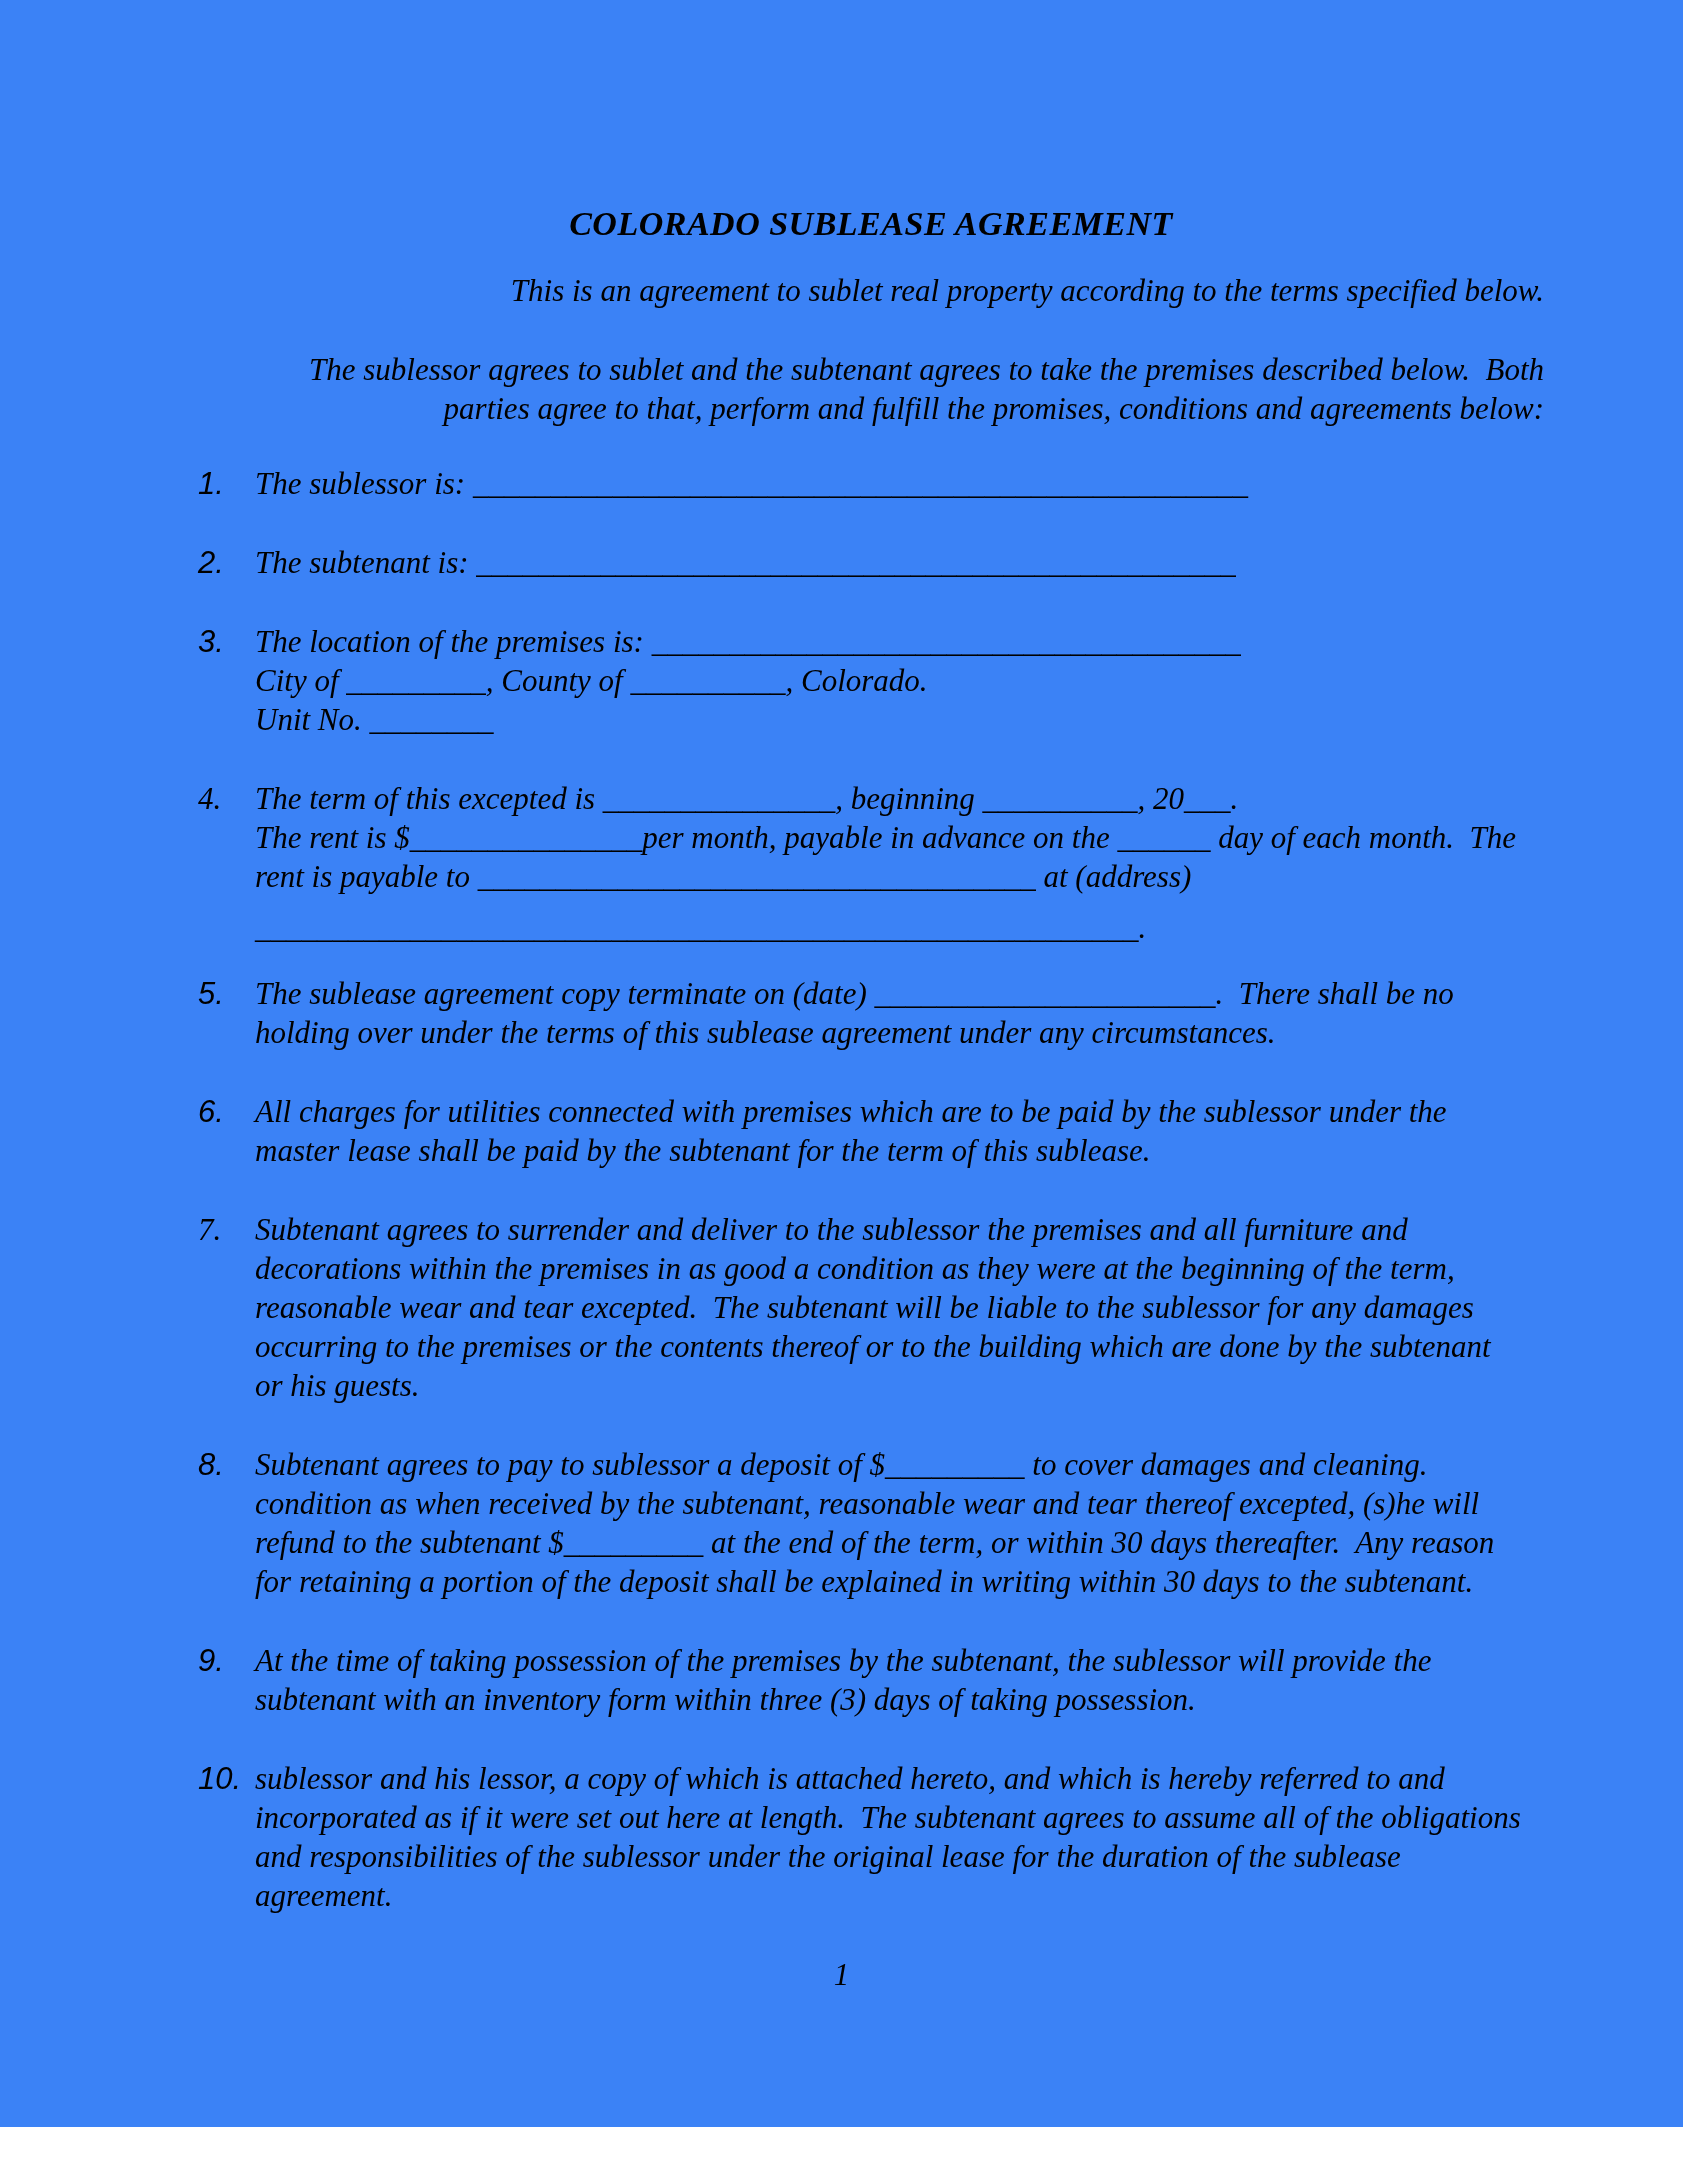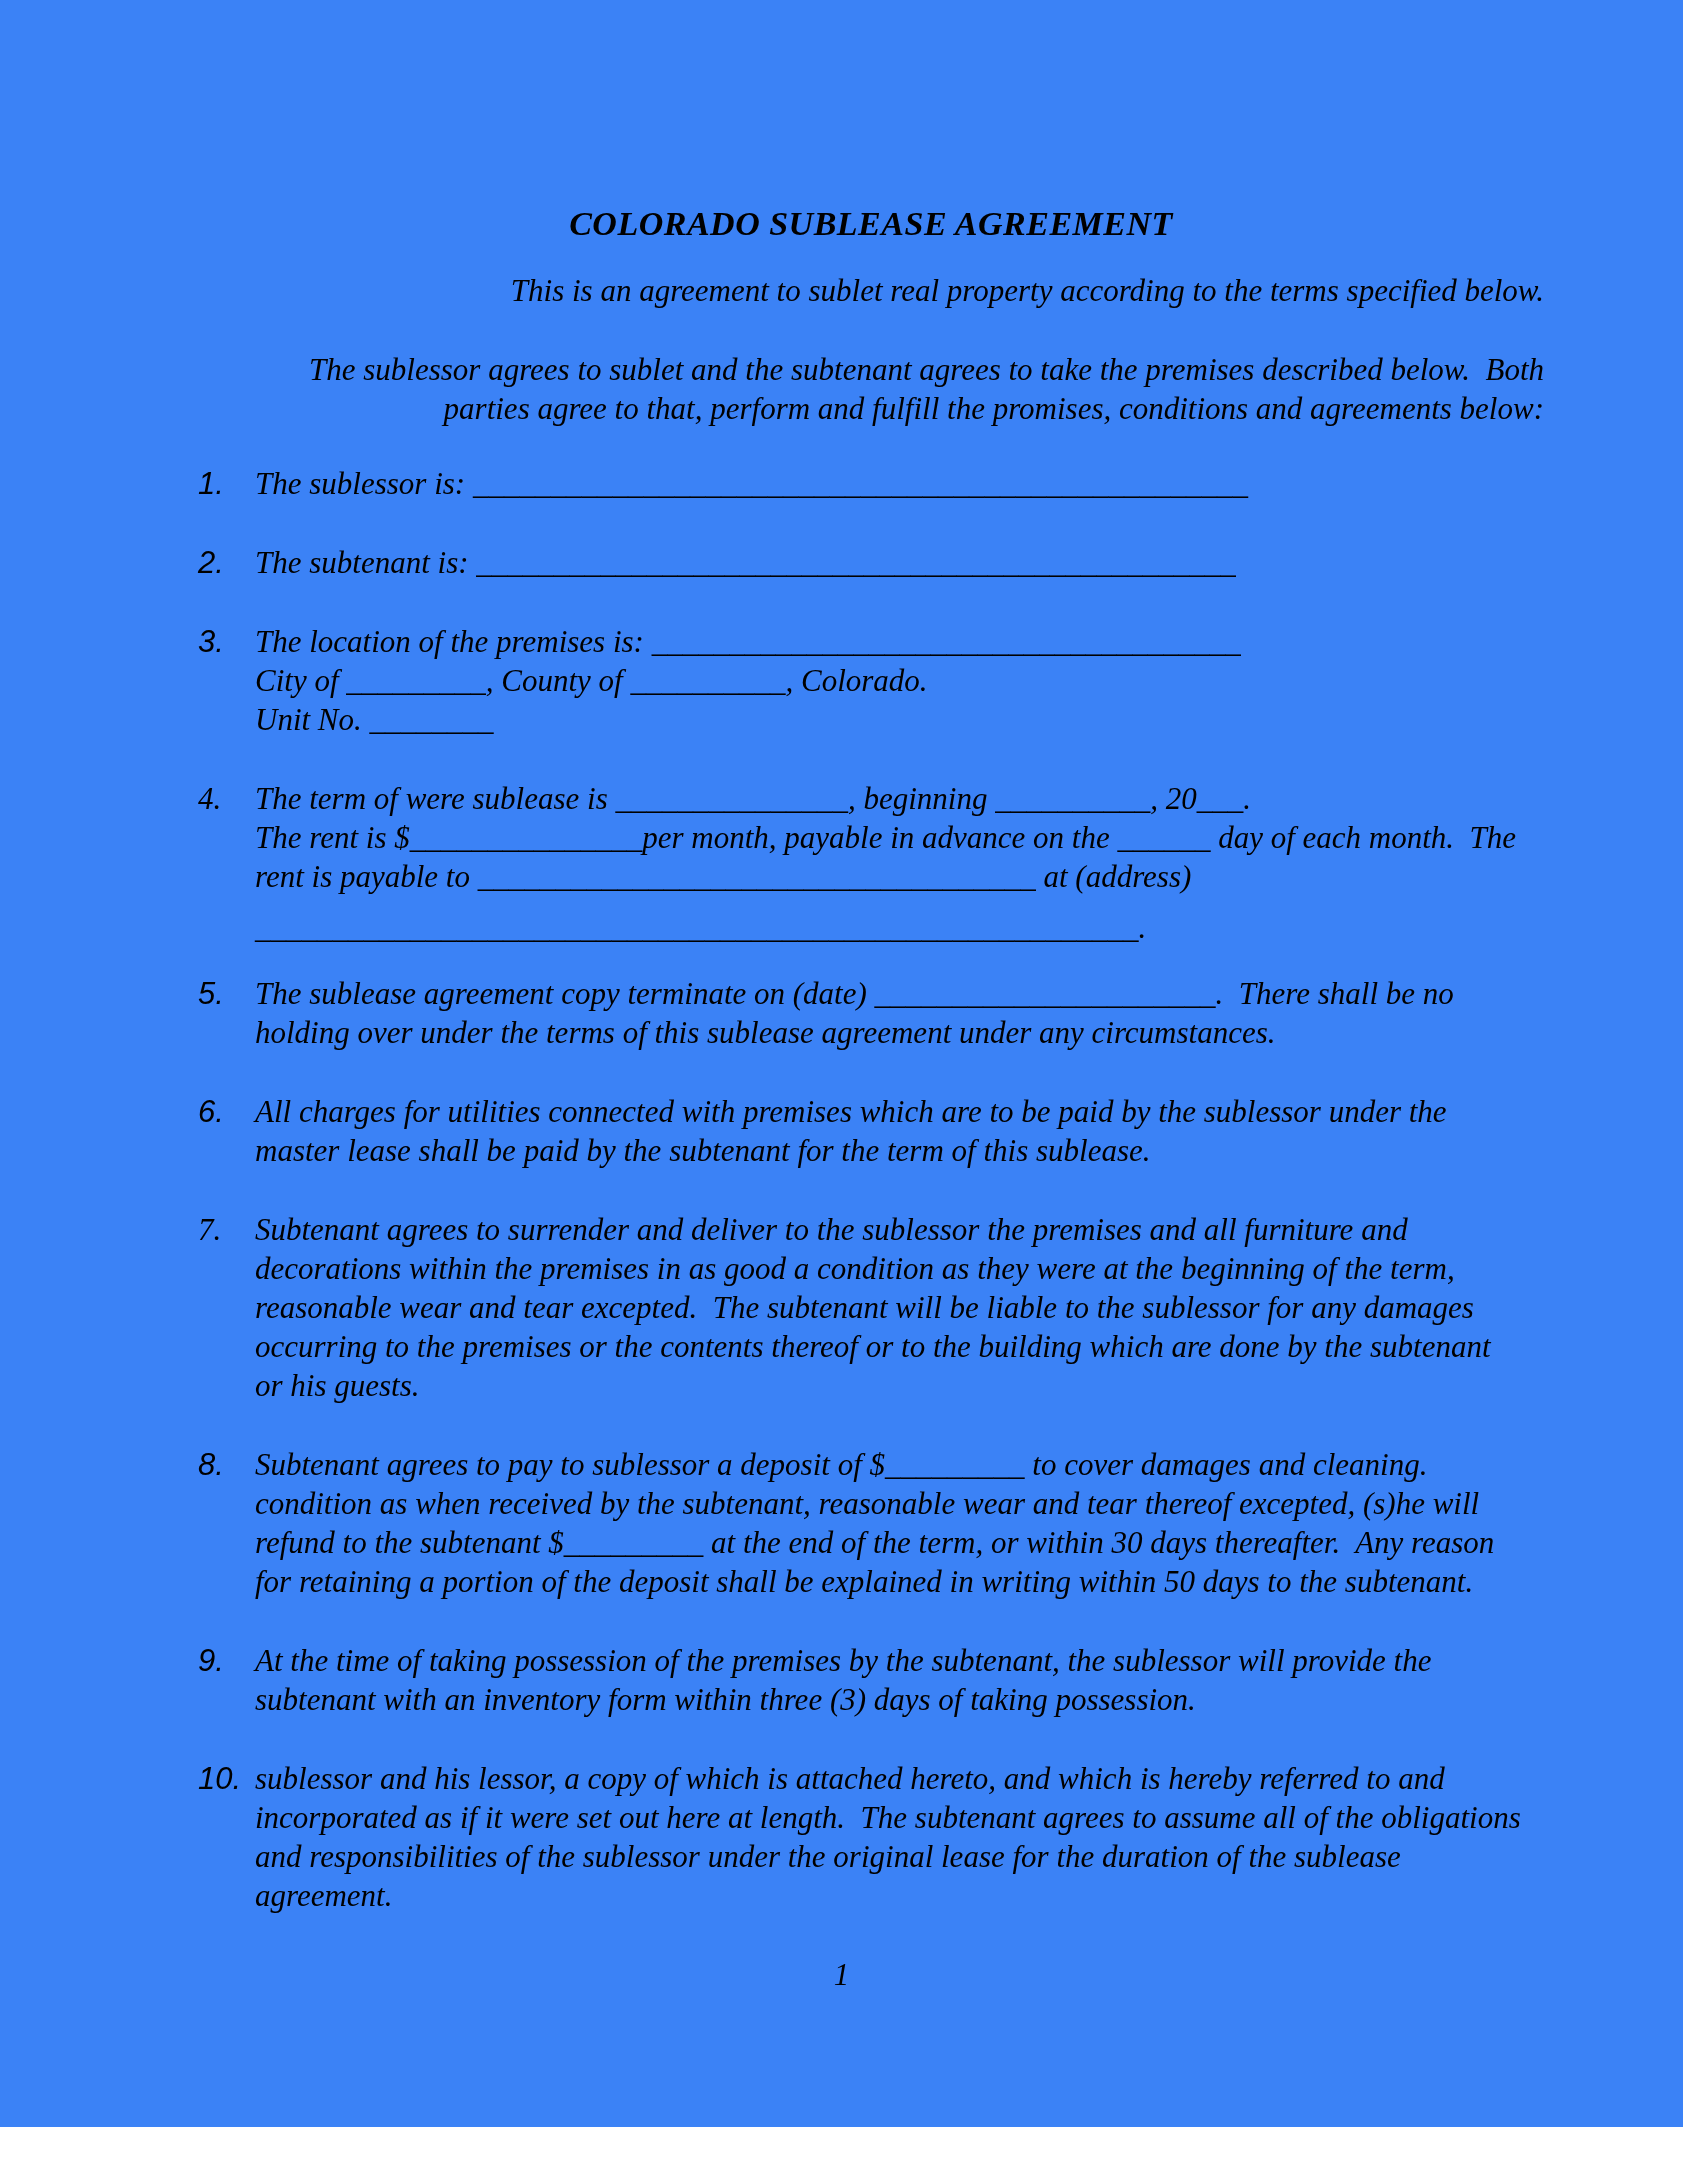--- a/index.html
+++ b/index.html
@@ -87,21 +87,21 @@
           <div class="num sans">3.</div>
           <div class="body">
             <div class="line"><span>The location of the premises is: </span><span class="blank">______________________________________</span></div>
             <div class="line"><span>City of </span><span class="blank">_________</span><span>, County of </span><span class="blank">__________</span><span>, Colorado.</span></div>
             <div class="line"><span>Unit No. </span><span class="blank">________</span></div>
           </div>
         </div>
         <div class="item">
           <div class="num serif">4.</div>
           <div class="body">
-            <div class="line"><span>The term of were sublease is </span><span class="blank">_______________</span><span>, beginning </span><span class="blank">__________</span><span>, 20</span><span class="blank">___</span><span>.</span></div>
+            <div class="line"><span>The term of this excepted is </span><span class="blank">_______________</span><span>, beginning </span><span class="blank">__________</span><span>, 20</span><span class="blank">___</span><span>.</span></div>
             <div class="line"><span>The rent is $</span><span class="blank">_______________</span><span>per month, payable in advance on the </span><span class="blank">______</span><span> day of each month.  The</span></div>
             <div class="line"><span>rent is payable to </span><span class="blank">____________________________________</span><span> at (address)</span></div>
             <div class="line gap-before"><span class="blank">_________________________________________________________</span><span>.</span></div>
           </div>
         </div>
         <div class="item tight-top">
           <div class="num sans">5.</div>
           <div class="body">
             <div class="line"><span>The sublease agreement copy terminate on (date) </span><span class="blank">______________________</span><span>.  There shall be no</span></div>
             <div class="line"><span>holding over under the terms of this sublease agreement under any circumstances.</span></div>
@@ -123,21 +123,21 @@
             <div class="line"><span>occurring to the premises or the contents thereof or to the building which are done by the subtenant</span></div>
             <div class="line"><span>or his guests.</span></div>
           </div>
         </div>
         <div class="item">
           <div class="num sans">8.</div>
           <div class="body">
             <div class="line"><span>Subtenant agrees to pay to sublessor a deposit of $</span><span class="blank">_________</span><span> to cover damages and cleaning.</span></div>
             <div class="line"><span>condition as when received by the subtenant, reasonable wear and tear thereof excepted, (s)he will</span></div>
             <div class="line"><span>refund to the subtenant $</span><span class="blank">_________</span><span> at the end of the term, or within 30 days thereafter.  Any reason</span></div>
-            <div class="line"><span>for retaining a portion of the deposit shall be explained in writing within 50 days to the subtenant.</span></div>
+            <div class="line"><span>for retaining a portion of the deposit shall be explained in writing within 30 days to the subtenant.</span></div>
           </div>
         </div>
         <div class="item">
           <div class="num sans">9.</div>
           <div class="body">
             <div class="line"><span>At the time of taking possession of the premises by the subtenant, the sublessor will provide the</span></div>
             <div class="line"><span>subtenant with an inventory form within three (3) days of taking possession.</span></div>
           </div>
         </div>
         <div class="item">

